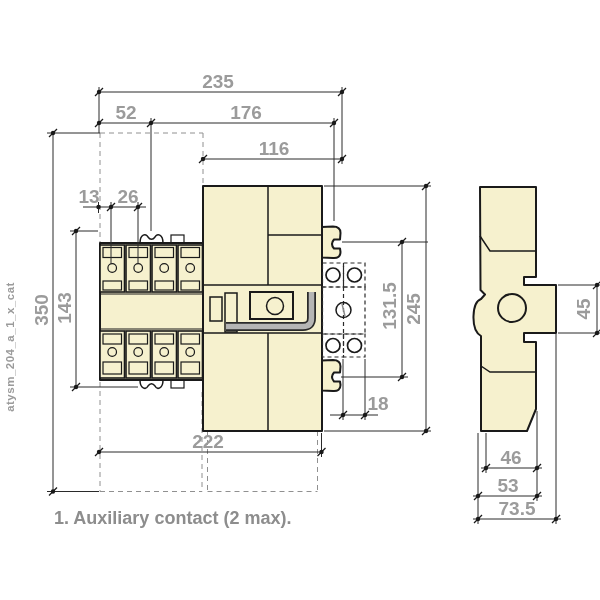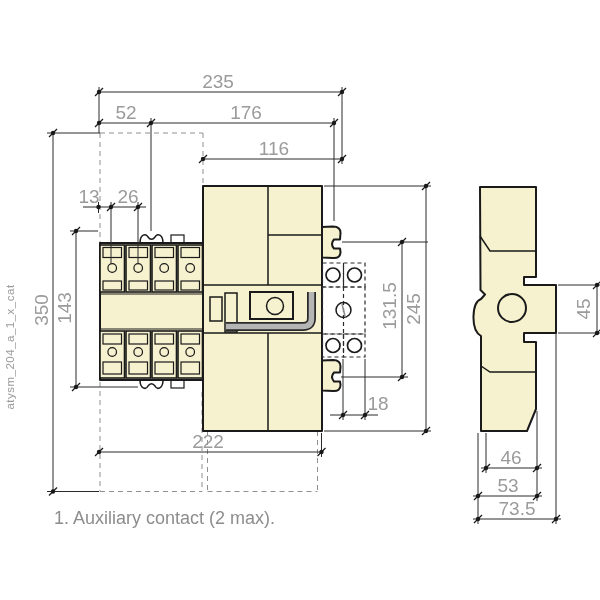--- a/index.html
+++ b/index.html
@@ -1,17 +1,17 @@
 <!DOCTYPE html>
 <html><head>
 <meta charset="utf-8">
 <style>
   html,body{margin:0;padding:0;background:#ffffff;}
   #stage{position:relative;width:600px;height:600px;background:#ffffff;overflow:hidden;
-         font-family:"Liberation Sans", sans-serif;}
+         font-family:"Liberation Sans", sans-serif;font-weight:bold;}
   svg{position:absolute;left:0;top:0;}
   .outline{fill:#f6f1ce;stroke:#1a1a1a;stroke-width:2;stroke-linejoin:round;}
   .inner{fill:none;stroke:#1a1a1a;stroke-width:1.5;}
   .inner2{fill:none;stroke:#1a1a1a;stroke-width:1.2;}
   .blockrect{fill:#f6f1ce;stroke:#1a1a1a;stroke-width:1.6;}
   .dim{stroke:#2a2a2a;stroke-width:1;fill:none;}
   .tick{stroke:#1a1a1a;stroke-width:1.2;}
   .dot{fill:#1a1a1a;}
   .dash{stroke:#909090;stroke-width:1;fill:none;stroke-dasharray:5 4;}
   .auxdash{stroke:#2a2a2a;stroke-width:1.2;fill:none;stroke-dasharray:4 3;}

